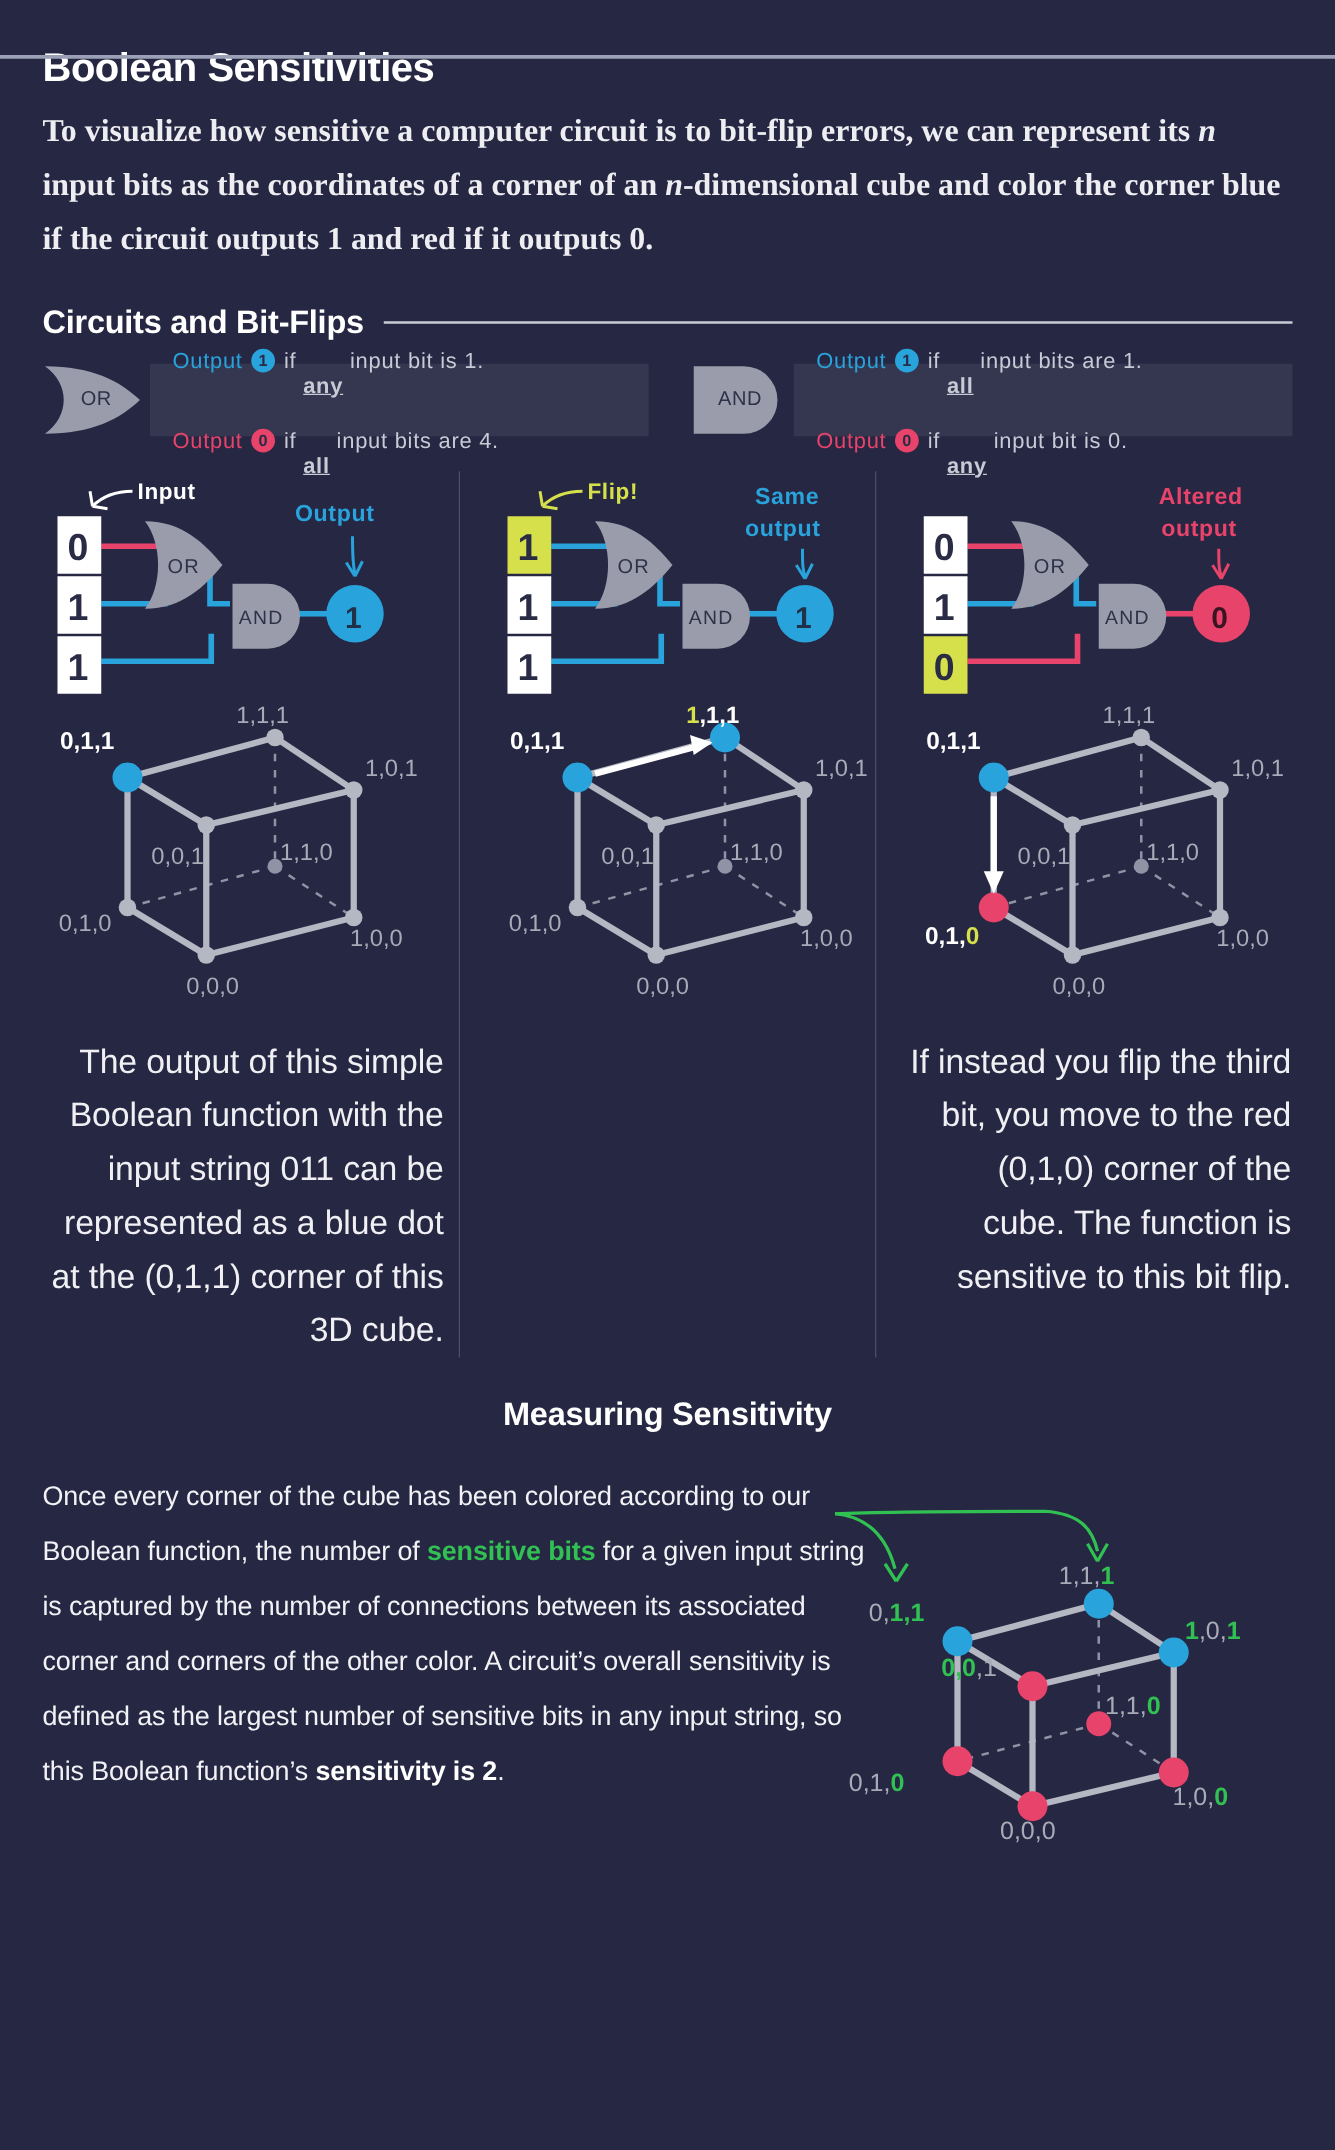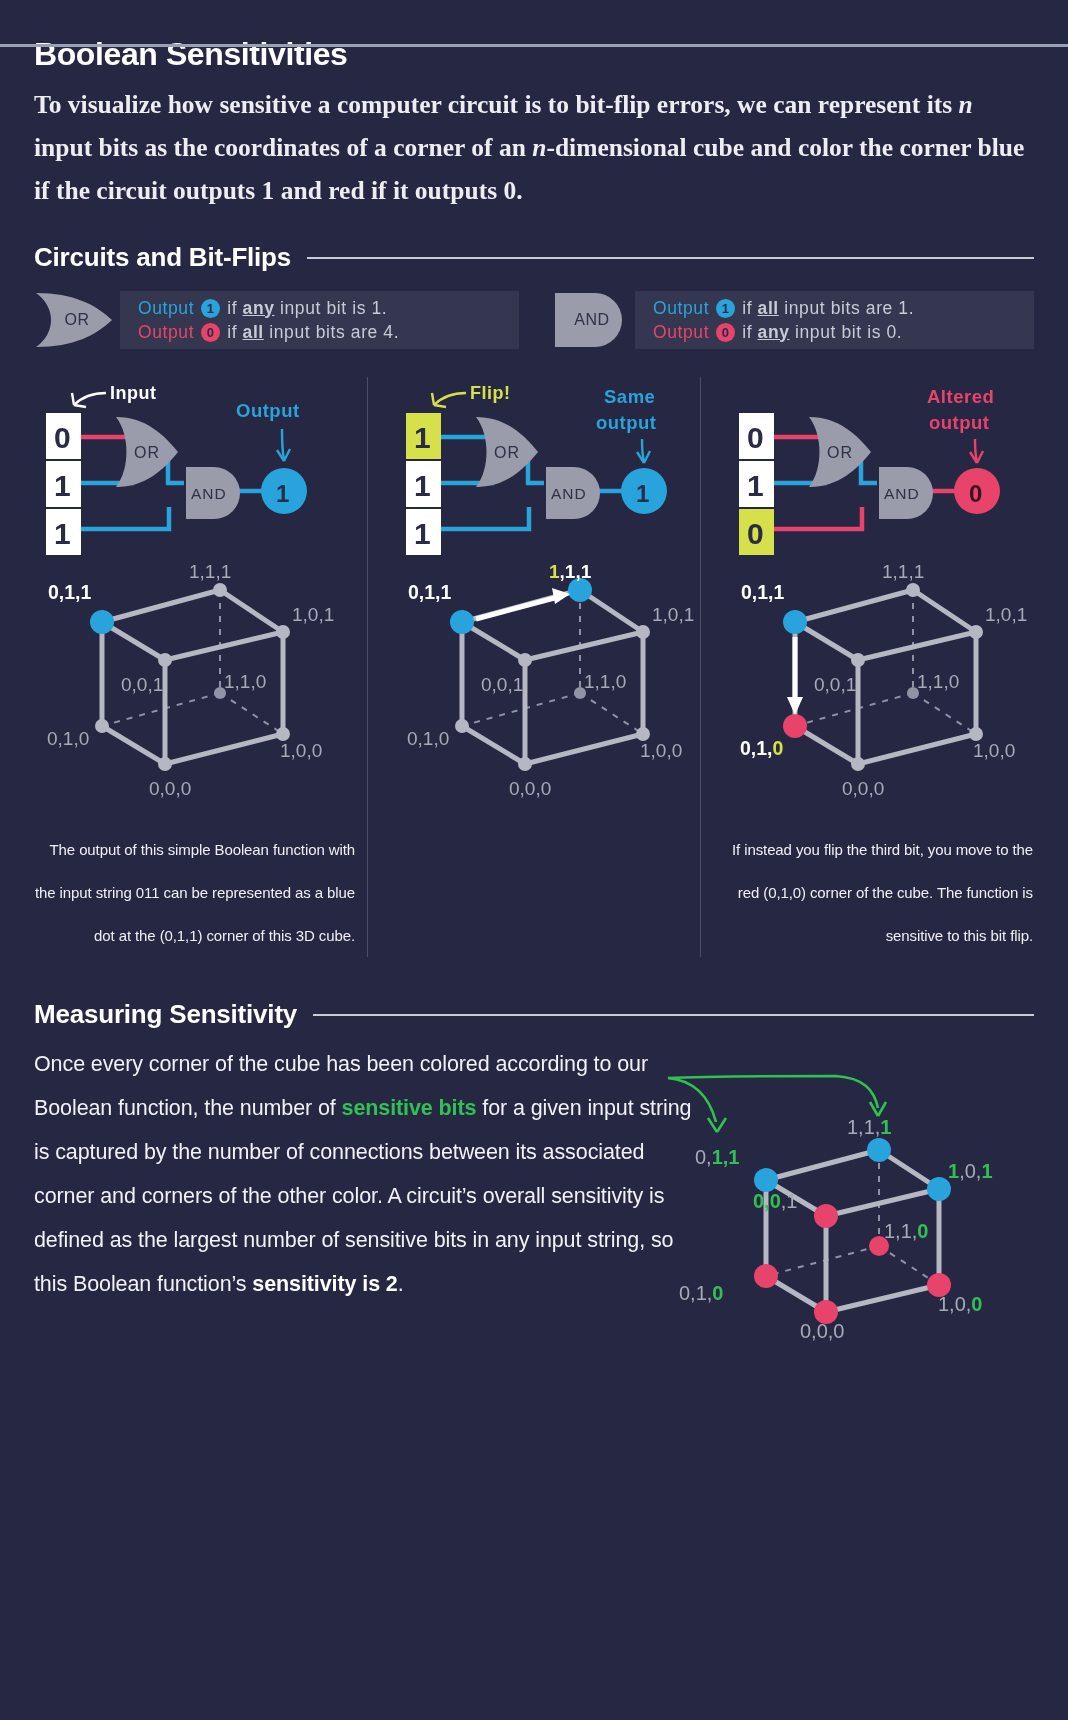--- a/index.html
+++ b/index.html
@@ -50,33 +50,33 @@
   .lw-blue { color:#29A3DC; }
   .lw-red { color:#E8436A; }
   .lw-gray { color:#C8CAD6; }
   .bit-badge {
     display:inline-flex; align-items:center; justify-content:center;
     width:19px; height:19px; border-radius:50%; font-size:13px; font-weight:700;
     color:#2A2B45; margin:0 7px; vertical-align:middle;
   }
   .bit-badge.b1 { background:#29A3DC; }
   .bit-badge.b0 { background:#E8436A; }
-  .udl { text-decoration: underline; font-weight:700; }
+  .udl { text-decoration: underline; font-weight:700;margin-top:40px; }
 
   
   .cols { display:flex; margin-top: 28px; position:relative;text-align:right; }
   .col { width:333px; position:relative; }
   .col + .col { border-left:1.5px solid #4B4E68; padding-left:26px; }
   .col:first-child { padding-right:12px; }
 
   .circuit { position:relative; height:190px; }
   .cube-wrap { position:relative; height:255px; }
-  .caption { font-size:15px; line-height:43px; color:#F0F0F4; letter-spacing:-0.1px; padding-top:6px;}
-
-  .sec2 { margin-top: 42px; }
+  .caption { font-size:27px; line-height:43px; color:#F0F0F4; letter-spacing:-0.1px; padding-top:6px;}
+
+  .sec2 { margin-top: 30px; flex-direction: column; }
   .sec2-body { display:flex; gap:0px; margin-top:12px; position:relative; }
   .sec2-text { font-size:21.5px; line-height:44px; color:#F2F2F6; width:660px; letter-spacing:-0.1px;}
   .g-hl { color:#31C152; font-weight:700; }
   .b-hl { font-weight:700; color:#FFFFFF; }
   .sec2-cube { position:absolute; right:-6px; top:16px; width:390px; height:280px; }
 
   svg { display:block; overflow:visible; }
   text { font-family:"Liberation Sans", sans-serif; }
 </style>
 </head>

